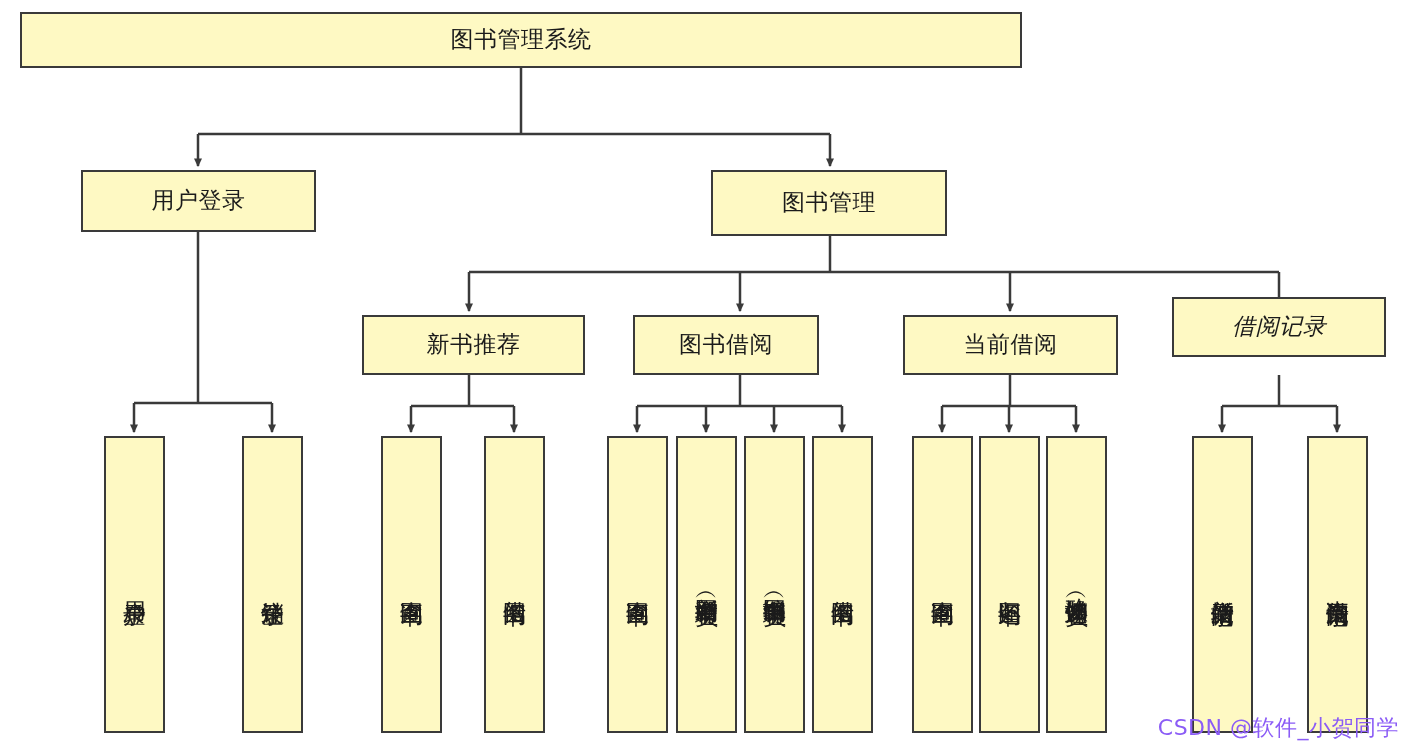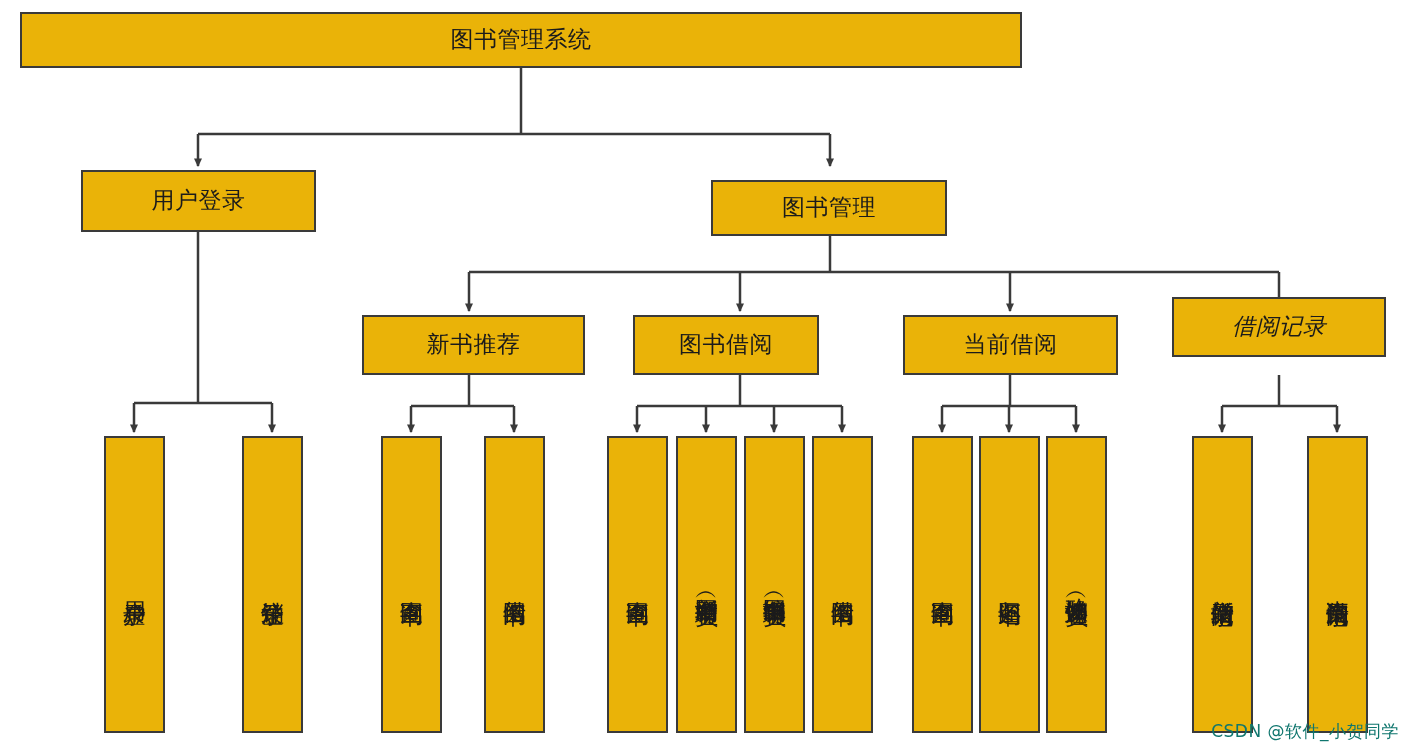--- a/index.html
+++ b/index.html
@@ -23,21 +23,21 @@
     left: 0;
     top: 0;
     width: 1405px;
     height: 747px;
     pointer-events: none;
   }
   .node {
     position: absolute;
     box-sizing: border-box;
     border: 2.5px solid #3a3a3a;
-    background: #eab308;
+    background: #fef9c3;
     display: flex;
     align-items: center;
     justify-content: center;
     color: #1b1b1b;
   }
   .node.horizontal {
     font-size: 23px;
     letter-spacing: 0.5px;
     line-height: 1.1;
   }
@@ -54,22 +54,22 @@
     display: block;
   }
   .node.vertical .node-label {
     writing-mode: vertical-rl;
     text-orientation: upright;
   }
   #watermark {
     position: absolute;
     right: 6px;
     bottom: 4px;
-    font-size: 17px;
-    color: #0f766e;
+    font-size: 22px;
+    color: #8b5cf6;
     letter-spacing: 0.5px;
     white-space: nowrap;
     user-select: none;
   }
 </style>
 </head>
 <body>
 
 <div id="diagram-root">
 
@@ -123,21 +123,21 @@
     </g>
   </svg>
 
   <div class="node horizontal" style="left:20px; top:12px; width:1002px; height:56px;">
     <span class="node-label">图书管理系统</span>
   </div>
 
   <div class="node horizontal" style="left:81px; top:170px; width:235px; height:62px;">
     <span class="node-label">用户登录</span>
   </div>
-  <div class="node horizontal" style="left:711px; top:180px; width:236px; height:56px;">
+  <div class="node horizontal" style="left:711px; top:170px; width:236px; height:66px;">
     <span class="node-label">图书管理</span>
   </div>
 
   <div class="node horizontal" style="left:362px; top:315px; width:223px; height:60px;">
     <span class="node-label">新书推荐</span>
   </div>
   <div class="node horizontal" style="left:633px; top:315px; width:186px; height:60px;">
     <span class="node-label">图书借阅</span>
   </div>
   <div class="node horizontal" style="left:903px; top:315px; width:215px; height:60px;">

